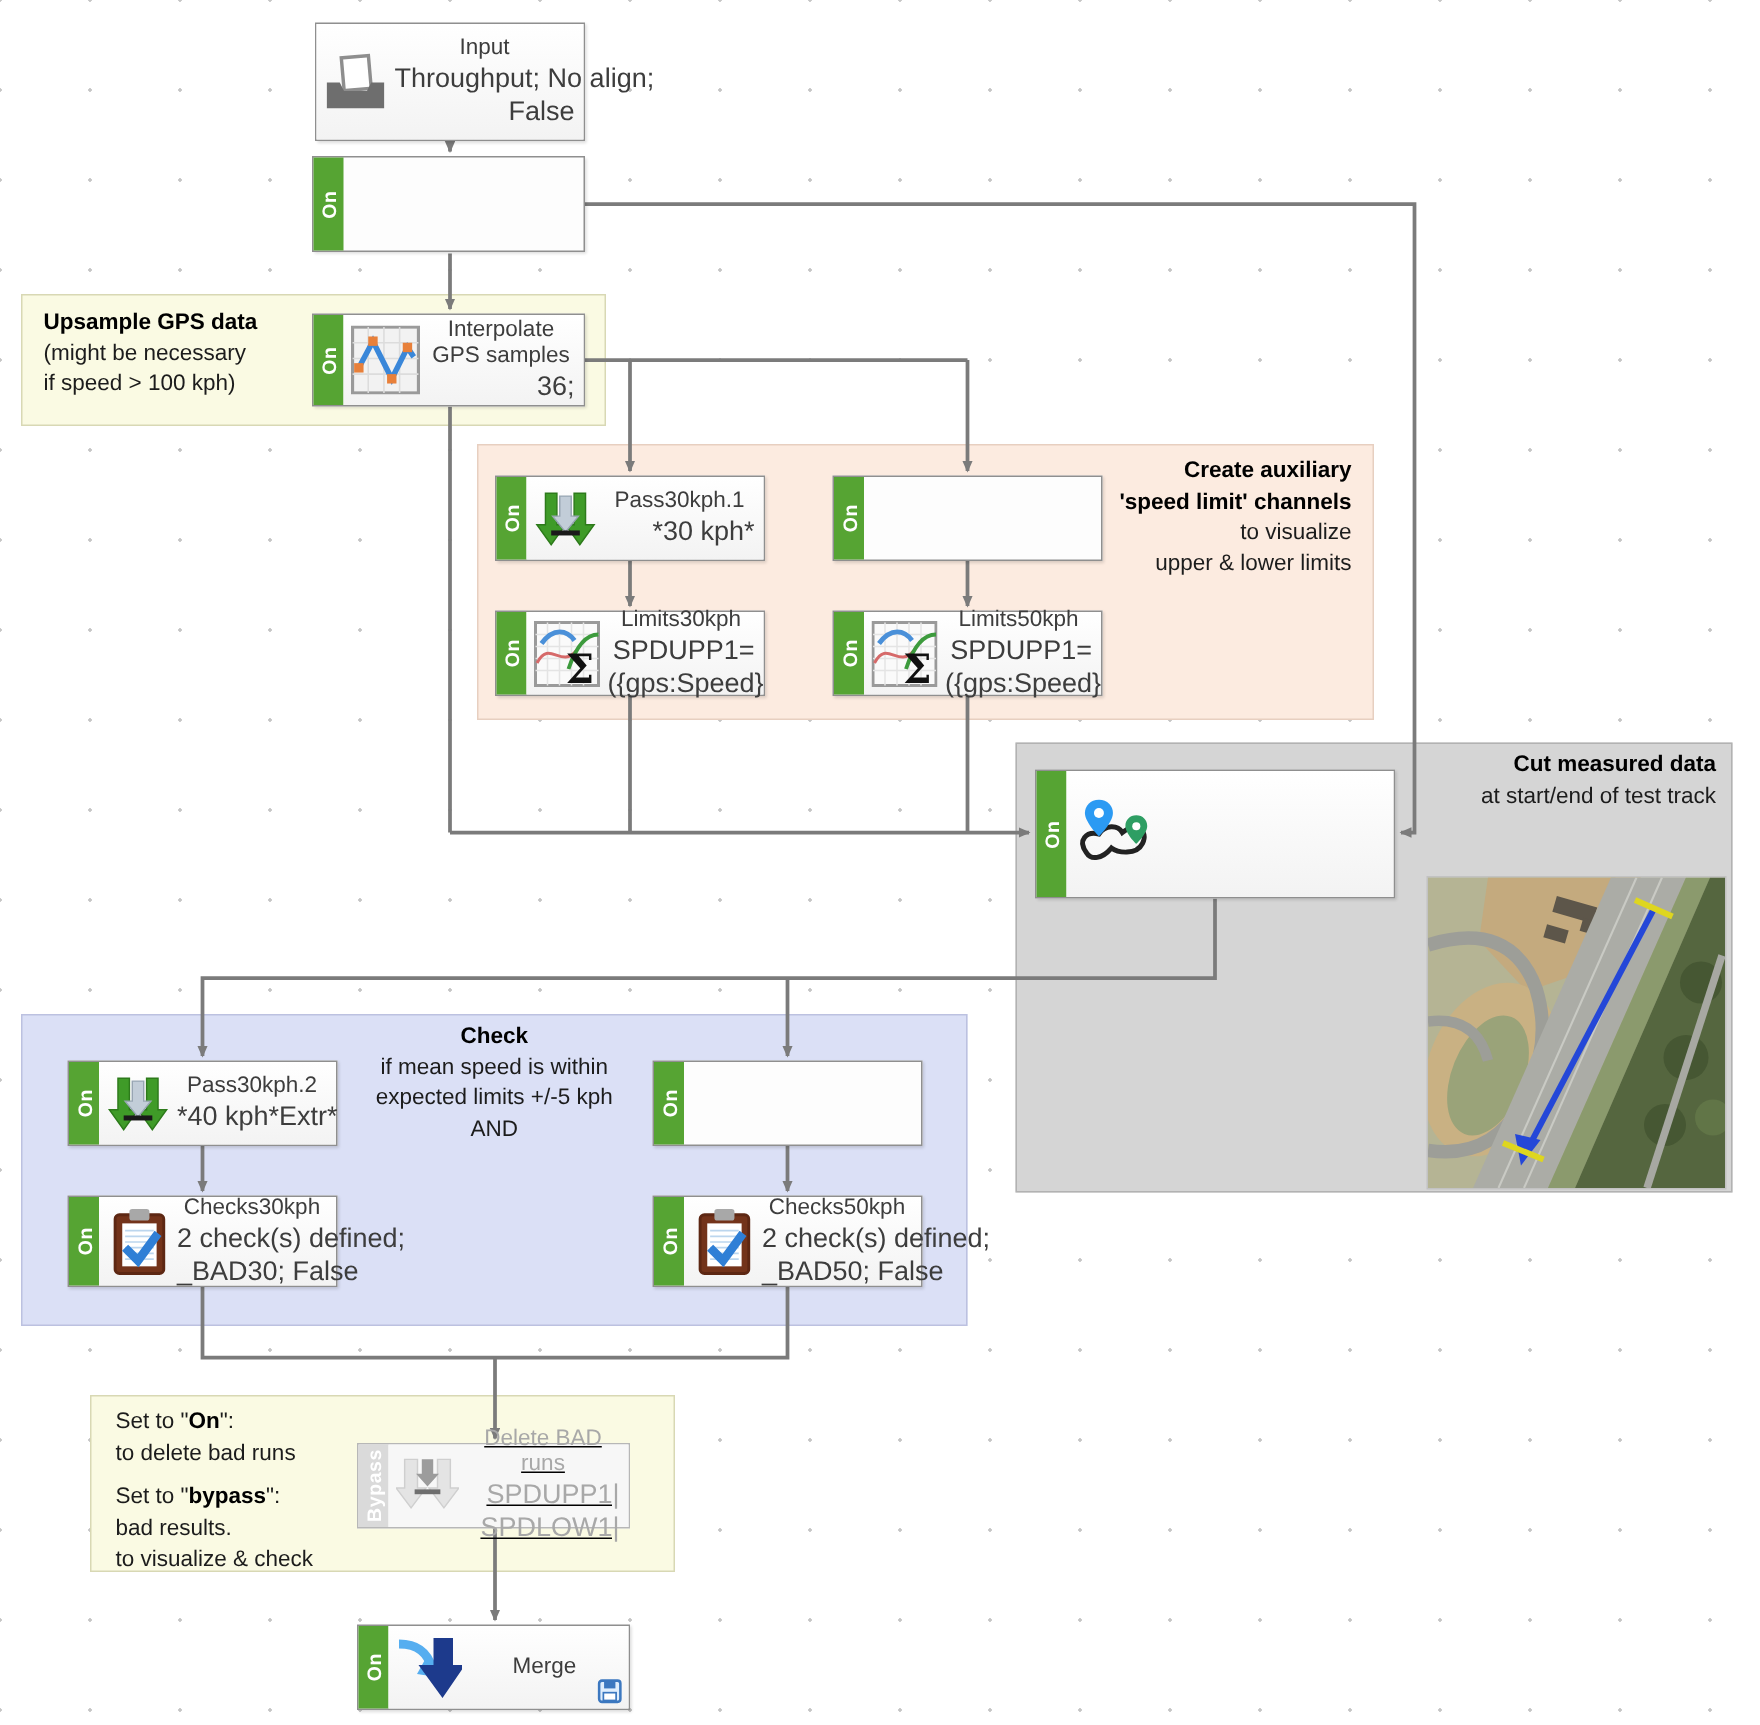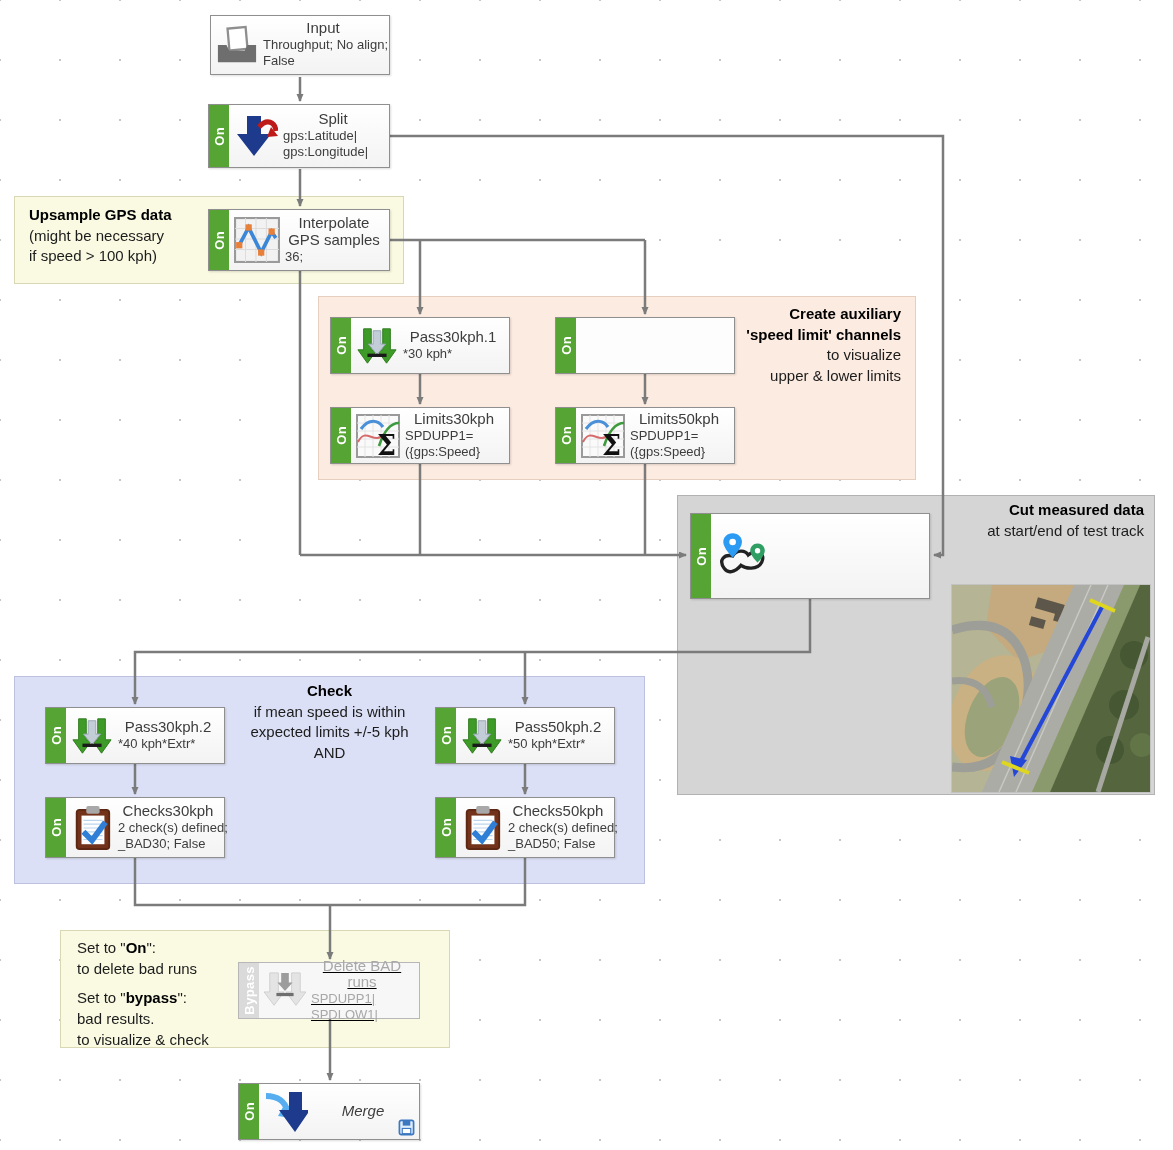--- a/index.html
+++ b/index.html
@@ -29,25 +29,25 @@
   
   .node{position:absolute; z-index:10; display:flex; background:#fdfdfd; border:1px solid #8f8f8f; box-shadow:1px 1px 2px rgba(0,0,0,.14); box-sizing:border-box;}
   .statebar{flex:0 0 20px; display:flex; align-items:center; justify-content:center; color:#fff; font-weight:bold; font-size:13px;}
   .statebar span{writing-mode:vertical-rl; transform:rotate(180deg); letter-spacing:.4px;}
   .statebar.on{background:#56a433;}
   .statebar.bypass{background:#dadada;}
   .nbody{flex:1; display:flex; align-items:center; padding:3px 6px 3px 5px; position:relative; min-width:0; background:linear-gradient(#ffffff,#f3f3f3);}
   .nicon{flex:0 0 auto; margin-right:5px; display:flex; align-items:center;}
   .ntxt{flex:1; display:flex; flex-direction:column; min-width:0;}
   .ntitle{font-size:15px; color:#3d3d3d; text-align:center; line-height:1.12;}
-  .nsub{font-size:13px; color:#3d3d3d; text-align:left; line-height:1.24; white-space:nowrap;}
+  .nsub{font-size:18px; color:#3d3d3d; text-align:right; line-height:1.24; white-space:nowrap;}
   .node.disabled{border-color:#b7b7b7; box-shadow:none;}
   .node.disabled .nbody{background:#f7f7f7;text-decoration:underline;}
   .node.disabled .ntitle,.node.disabled .nsub{color:#a8a8a8;}
-  .node.center-title .ntxt{justify-content:center;font-style:italic;}
+  .node.center-title .ntxt{justify-content:center;}
   .saveicon{position:absolute; right:4px; bottom:3px; line-height:0;}
 </style>
 </head>
 <body>
 
 <div id="canvas">
 
   <div class="note" id="note-upsample">
     <div class="b">Upsample GPS data</div>
     <div>(might be necessary</div>
@@ -140,54 +140,40 @@
       <path d="M810 599 V652 H135 V704" marker-end="url(#arr)"></path>
       <path d="M525 652 V704" marker-end="url(#arr)"></path>
       <path d="M135 764 V794" marker-end="url(#arr)"></path>
       <path d="M525 764 V794" marker-end="url(#arr)"></path>
       <path d="M525 858 V905 H135 V858"></path>
       <path d="M330 905 V959" marker-end="url(#arr)"></path>
       <path d="M330 1019 V1080" marker-end="url(#arr)"></path>
     </g>
   </svg>
 
-  <div class="node" style="left:210px; top:15px; width:180px; height:60px;">
+  <div class="node" style="left:210px; top:15px; width:180px; height:79px;">
     <div class="nbody">
       <span class="nicon">
         <svg width="42" height="40" viewBox="0 0 44 40">
           <rect x="13" y="2" width="19" height="23" fill="#fff" stroke="#8e8e8e" stroke-width="2.4" transform="rotate(-5 22 13)"></rect>
           <path d="M2 20 v18 h40 v-18 h-9 l-3 6 h-16 l-3 -6 z" fill="#6e6e6e"></path>
         </svg>
       </span>
       <div class="ntxt">
         <div class="ntitle">Input</div>
         <div class="nsub">Throughput; No align;</div>
         <div class="nsub">False</div>
       </div>
     </div>
   </div>
 
   <div class="node" style="left:208px; top:104px; width:182px; height:64px;">
     <div class="statebar on">
         <span>On</span>
       </div>
-    <div class="nbody">
-      <span class="nicon">
-        <svg width="44" height="44" viewBox="0 0 44 44">
-          <path d="M13 2 h14 v18 h10 L20 42 L3 20 h10 z" fill="#1d3a8c"></path>
-          <path d="M25 13 C33 4 41 8 42 17" stroke="#bf1a1a" stroke-width="5" fill="none"></path>
-          <path d="M37 13 l7 9 -11 1 z" fill="#bf1a1a"></path>
-        </svg>
-      </span>
-      <div class="ntxt">
-        <div class="ntitle">Split</div>
-        <div class="nsub">gps:Latitude|</div>
-        <div class="nsub">gps:Longitude|</div>
-      </div>
-    </div>
   </div>
 
   <div class="node" style="left:208px; top:209px; width:182px; height:62px;">
     <div class="statebar on">
         <span>On</span>
       </div>
     <div class="nbody">
       <span class="nicon">
         <svg width="46" height="46" viewBox="0 0 44 44">
           <rect x="1" y="1" width="42" height="42" fill="#f2f2f2" stroke="#9a9a9a" stroke-width="2"></rect>
@@ -314,34 +300,20 @@
         <div class="ntitle">Pass30kph.2</div>
         <div class="nsub">*40 kph*Extr*</div>
       </div>
     </div>
   </div>
 
   <div class="node" style="left:435px; top:707px; width:180px; height:57px;">
     <div class="statebar on">
         <span>On</span>
       </div>
-    <div class="nbody">
-      <span class="nicon">
-        <svg width="42" height="42" viewBox="0 0 44 44">
-          <path d="M8 4 h8 v22 h6 l-10 14 -10 -14 h6 z" fill="#3f9b28" stroke="#2d7a1b"></path>
-          <path d="M28 4 h8 v22 h6 l-10 14 -10 -14 h6 z" fill="#3f9b28" stroke="#2d7a1b"></path>
-          <path d="M18 6 h8 v14 h5 l-9 11 -9 -11 h5 z" fill="#c2cdd8" stroke="#97a5b2"></path>
-          <rect x="12" y="30" width="20" height="3.5" fill="#1a1a1a"></rect>
-        </svg>
-      </span>
-      <div class="ntxt">
-        <div class="ntitle">Pass50kph.2</div>
-        <div class="nsub">*50 kph*Extr*</div>
-      </div>
-    </div>
   </div>
 
   <div class="node" style="left:45px; top:797px; width:180px; height:61px;">
     <div class="statebar on">
         <span>On</span>
       </div>
     <div class="nbody">
       <span class="nicon">
         <svg width="42" height="46" viewBox="0 0 44 48">
           <rect x="6" y="5" width="34" height="41" rx="3" fill="#73331a" stroke="#5d2713" stroke-width="2"></rect>

